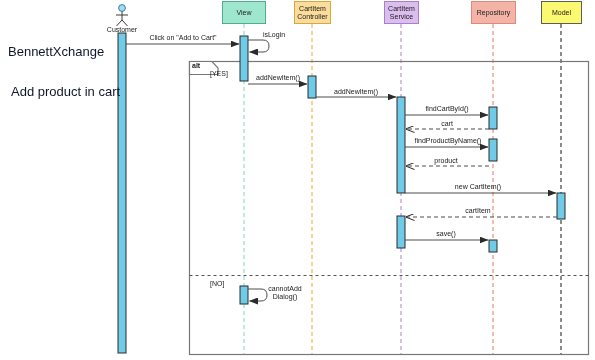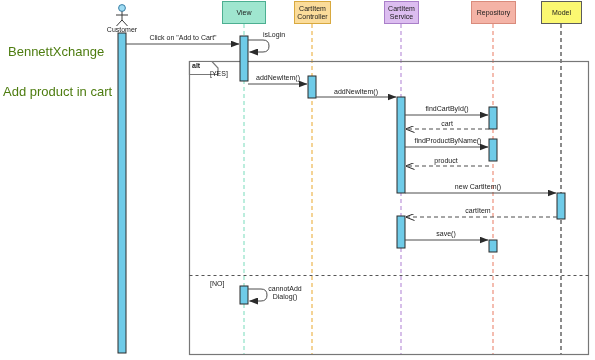--- a/index.html
+++ b/index.html
@@ -18,25 +18,25 @@
   #canvas {
     position: absolute;
     left: 0; top: 0;
     width: 595px;
     height: 360px;
   }
   .diagram-title {
     position: absolute;
     font-family: "Liberation Sans", sans-serif;
     font-size: 13px;
-    color: #4d7c0f;
+    color: #0f172a;
     white-space: nowrap;
   }
   #title-main { left: 8px; top: 44px; }
-  #title-sub  { left: 3px; top: 84px; }
+  #title-sub  { left: 11px; top: 84px; }
 
   
   .participant {
     position: absolute;
     box-sizing: border-box;
     border: 1px solid #5a8f84;
     display: flex;
     align-items: center;
     justify-content: center;
     text-align: center;

